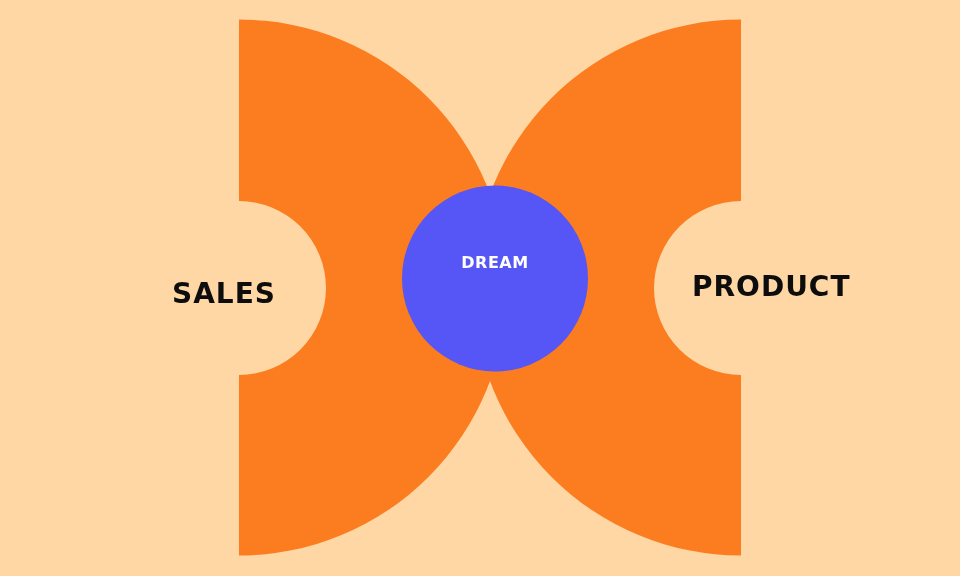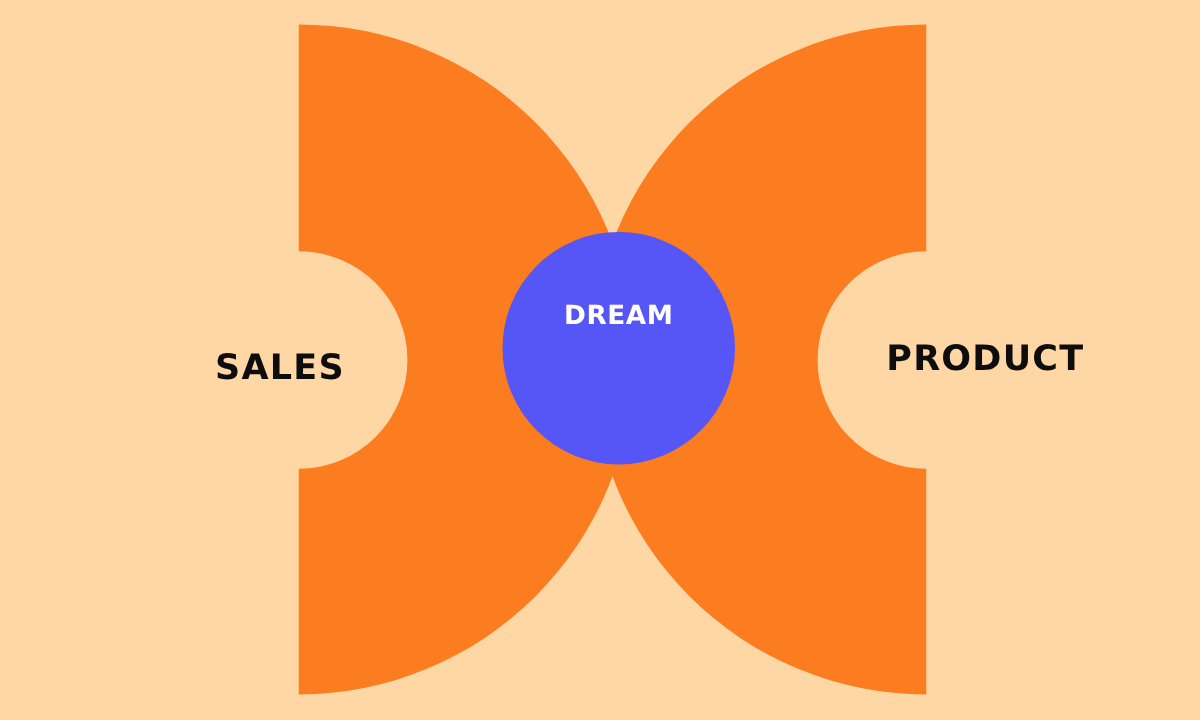--- a/index.html
+++ b/index.html
@@ -13,28 +13,28 @@
     .label {
       position: absolute;
       font-family: "DejaVu Sans", sans-serif;
       font-weight: bold;
       letter-spacing: 1px;
       color: #0d0d0d;
       white-space: nowrap;
       text-align: center;
     }
     .label.sales { left: 172px; top: 277px; font-size: 28px; }
-    .label.product { left: 692px; top: 270px; font-size: 28px; margin-left: 17px; }
+    .label.product { left: 692px; top: 270px; font-size: 28px; }
     .center-text {
       position: absolute;
-      left: 402px; top: 235px; width: 186px;
+      left: 402px; top: 245px; width: 186px;
       text-align: center;
       color: #ffffff;
       font-weight: bold;
-      font-size: 21px;
+      font-size: 16px;
       line-height: 35px;
       letter-spacing: 0.5px;
     }
     .center-text span { display: block; }
   </style>
 </head>
 <body>
 
 <svg class="stage" width="960" height="576" viewBox="0 0 960 576">
 

